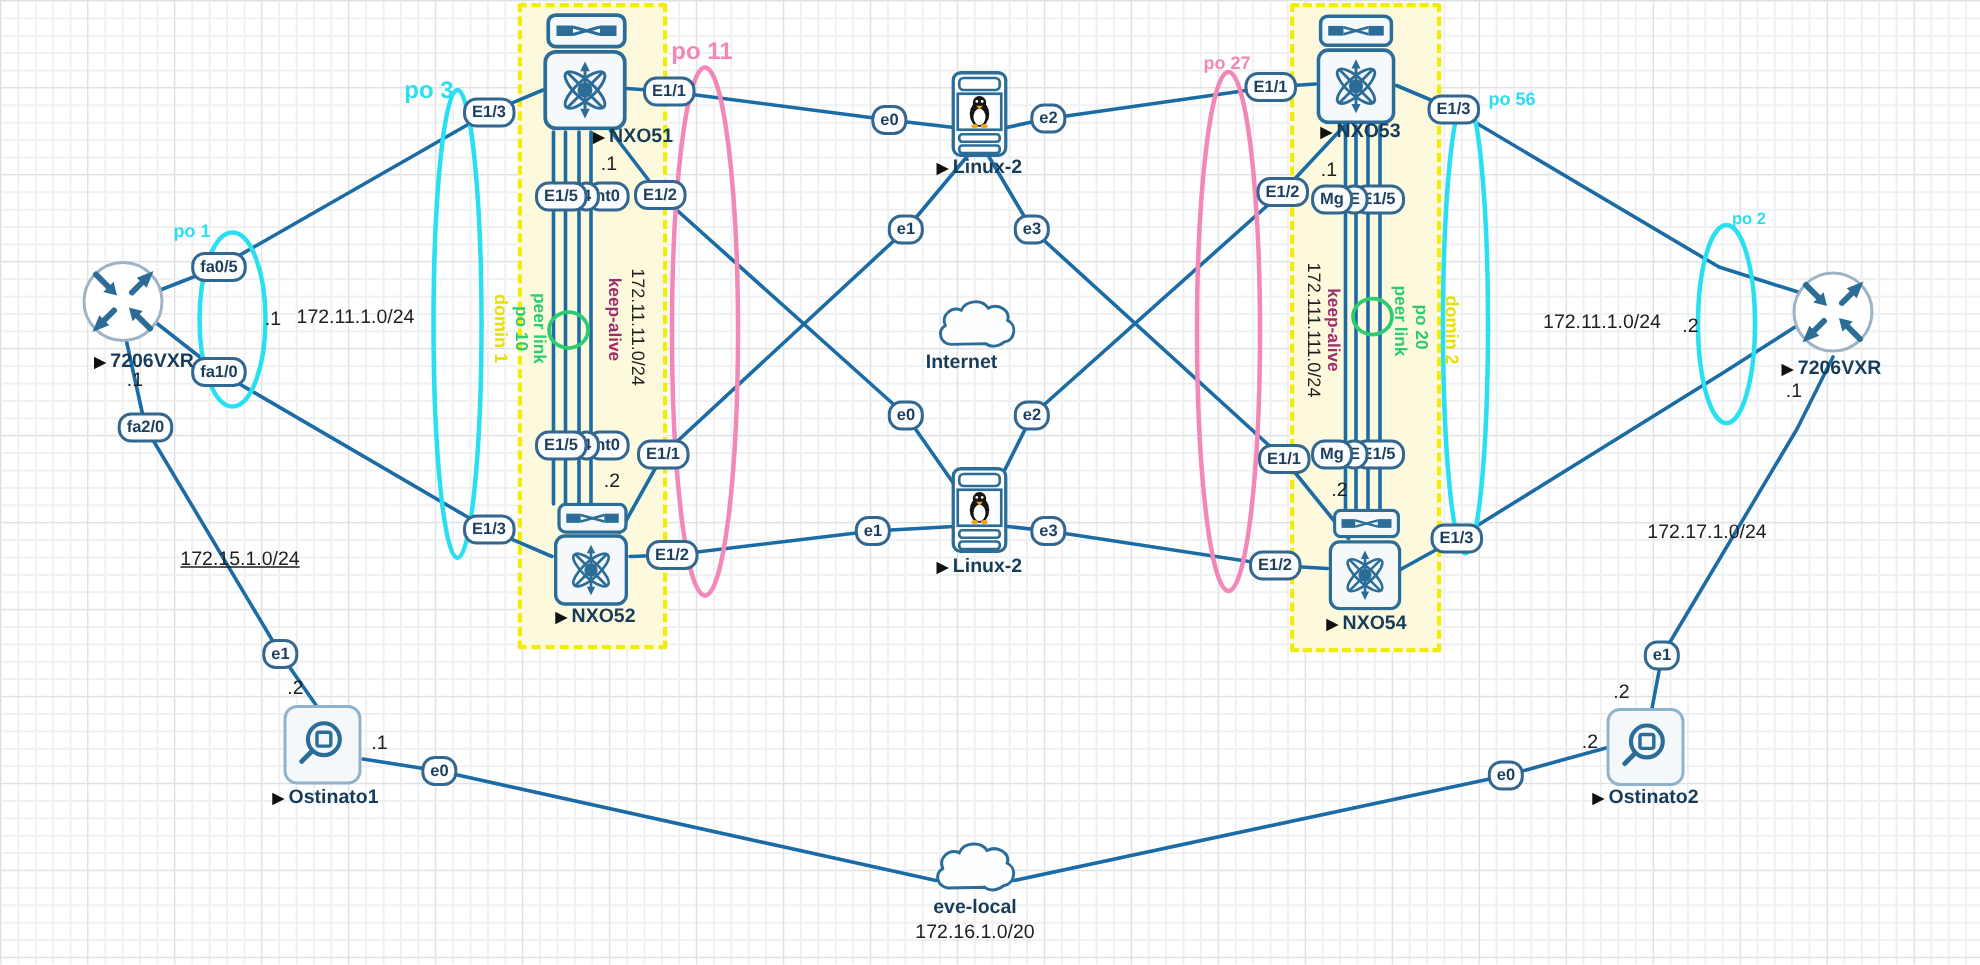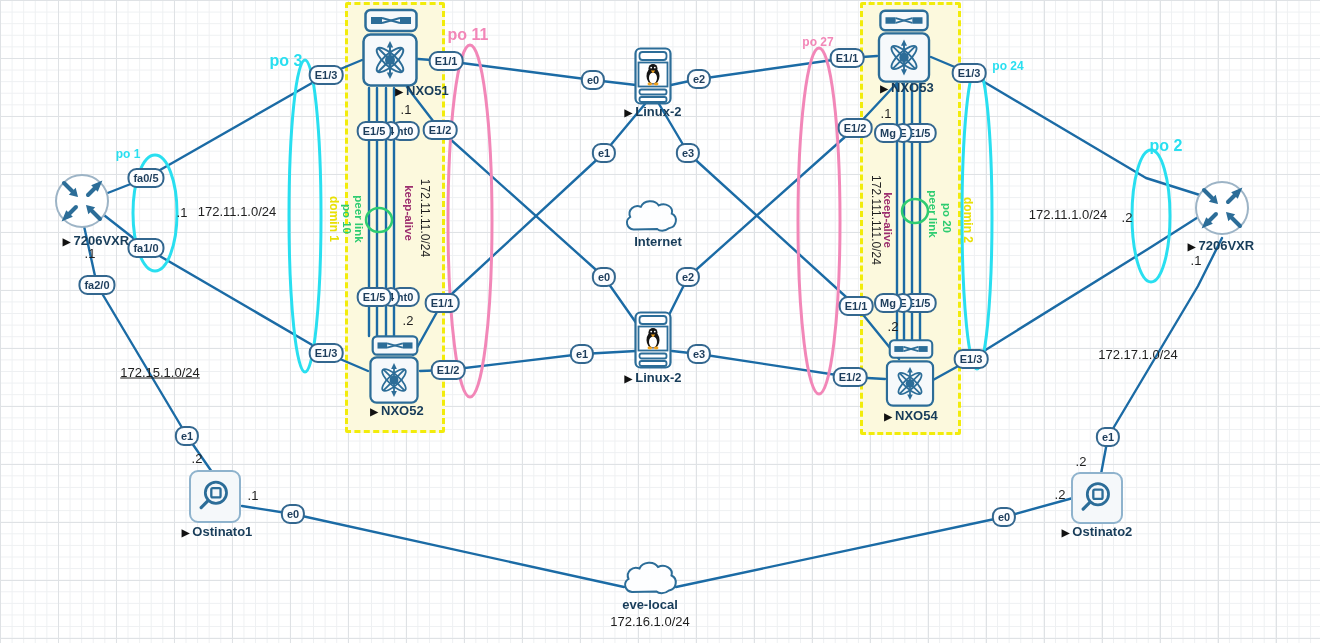--- a/index.html
+++ b/index.html
@@ -240,21 +240,21 @@
       <ellipse cx="22.2" cy="37" rx="2.3" ry="1.4" fill="#f2a31c"></ellipse>
     </g>
         </svg>
       </div>
       <div class="nlabel" style="left: 653px; top: 377px;"><span class="marker">▶</span><span>Linux-2</span></div>
       <div class="node" style="left: 622px; top: 196px; width: 58px; height: 42px;">
         <svg viewBox="0 0 60 42">
     <path d="M12 34 C5 33 2.5 25 8.5 21 C5.5 14 12.5 7.5 19.5 10.5 C22.5 3.5 34 2.5 38 9 C45 5.5 53.5 10.5 51.5 17.5 C58 20.5 57 31 49 32.5 C44 36.5 38.5 35.5 36.5 33.5 Z" fill="#fdfeff" stroke="#2c6d98" stroke-width="2"></path>
         </svg>
       </div>
-      <div class="nlabel" style="left: 658px; top: 241px; text-align: center;"><span>Internet</span></div>
+      <div class="nlabel" style="left: 641px; top: 241px; text-align: center;"><span>Internet</span></div>
       <div class="node" style="left: 620px; top: 558px; width: 60px; height: 42px;">
         <svg viewBox="0 0 60 42">
     <path d="M12 34 C5 33 2.5 25 8.5 21 C5.5 14 12.5 7.5 19.5 10.5 C22.5 3.5 34 2.5 38 9 C45 5.5 53.5 10.5 51.5 17.5 C58 20.5 57 31 49 32.5 C44 36.5 38.5 35.5 36.5 33.5 Z" fill="#fdfeff" stroke="#2c6d98" stroke-width="2"></path>
         </svg>
       </div>
       <div class="nlabel" style="left: 650px; top: 604px;"><span>eve-local</span></div>
       <div class="node" style="left: 189px; top: 470px; width: 52px; height: 53px;">
         <div class="ost-box">
           <svg viewBox="0 0 52 52">
     <circle cx="27" cy="22" r="11.5" fill="none" stroke="#2c6d98" stroke-width="3"></circle>
@@ -326,27 +326,27 @@
       <div class="txt" style="left: 406px; top: 109px; transform: translate(-50%, -50%);">.1</div>
       <div class="txt" style="left: 408px; top: 320px; transform: translate(-50%, -50%);">.2</div>
       <div class="txt" style="left: 886px; top: 113px; transform: translate(-50%, -50%);">.1</div>
       <div class="txt" style="left: 893px; top: 326px; transform: translate(-50%, -50%);">.2</div>
       <div class="txt" style="left: 1068px; top: 214px; transform: translate(-50%, -50%);">172.11.1.0/24</div>
       <div class="txt" style="left: 1127px; top: 217px; transform: translate(-50%, -50%);">.2</div>
       <div class="txt" style="left: 1196px; top: 260px; transform: translate(-50%, -50%);">.1</div>
       <div class="txt" style="left: 1138px; top: 354px; transform: translate(-50%, -50%);">172.17.1.0/24</div>
       <div class="txt" style="left: 1081px; top: 461px; transform: translate(-50%, -50%);">.2</div>
       <div class="txt" style="left: 1060px; top: 494px; transform: translate(-50%, -50%);">.2</div>
-      <div class="txt" style="left: 650px; top: 621px; transform: translate(-50%, -50%);">172.16.1.0/24</div>
+      <div class="txt" style="left: 650px; top: 621px; transform: translate(-50%, -50%);">172.16.1.0/20</div>
       <div class="txt" style="left: 128px; top: 154px; transform: translate(-50%, -50%); color: rgb(41, 223, 240); font-weight: bold; font-size: 12px;">po 1</div>
       <div class="txt" style="left: 286px; top: 61px; transform: translate(-50%, -50%); color: rgb(41, 223, 240); font-weight: bold; font-size: 16px;">po 3</div>
       <div class="txt" style="left: 468px; top: 35px; transform: translate(-50%, -50%); color: rgb(242, 135, 184); font-weight: bold; font-size: 16px;">po 11</div>
       <div class="txt" style="left: 818px; top: 42px; transform: translate(-50%, -50%); color: rgb(242, 135, 184); font-weight: bold; font-size: 12px;">po 27</div>
-      <div class="txt" style="left: 1008px; top: 66px; transform: translate(-50%, -50%); color: rgb(41, 223, 240); font-weight: bold; font-size: 12px;">po 24</div>
-      <div class="txt" style="left: 1166px; top: 146px; transform: translate(-50%, -50%); color: rgb(41, 223, 240); font-weight: bold; font-size: 16px;">po 2</div>
+      <div class="txt" style="left: 1008px; top: 66px; transform: translate(-50%, -50%); color: rgb(41, 223, 240); font-weight: bold; font-size: 12px;">po 56</div>
+      <div class="txt" style="left: 1166px; top: 146px; transform: translate(-50%, -50%); color: rgb(41, 223, 240); font-weight: bold; font-size: 11px;">po 2</div>
       <div class="txt" style="left: 334px; top: 219px; transform: translate(-50%, -50%) rotate(90deg); color: rgb(232, 224, 5); font-weight: bold; font-size: 12px;">domin 1</div>
       <div class="txt" style="left: 347px; top: 219px; transform: translate(-50%, -50%) rotate(90deg); color: rgb(46, 204, 113); font-weight: bold; font-size: 11.5px;">po 10</div>
       <div class="txt" style="left: 359px; top: 219px; transform: translate(-50%, -50%) rotate(90deg); color: rgb(46, 204, 113); font-weight: bold; font-size: 11.5px;">peer link</div>
       <div class="txt" style="left: 409px; top: 213px; transform: translate(-50%, -50%) rotate(90deg); color: rgb(156, 46, 110); font-weight: bold; font-size: 11.5px;">keep-alive</div>
       <div class="txt" style="left: 425px; top: 218px; transform: translate(-50%, -50%) rotate(90deg); font-size: 12px;">172.11.11.0/24</div>
       <div class="txt" style="left: 876px; top: 220px; transform: translate(-50%, -50%) rotate(90deg); font-size: 12px;">172.111.111.0/24</div>
       <div class="txt" style="left: 888px; top: 220px; transform: translate(-50%, -50%) rotate(90deg); color: rgb(156, 46, 110); font-weight: bold; font-size: 11.5px;">keep-alive</div>
       <div class="txt" style="left: 933px; top: 214px; transform: translate(-50%, -50%) rotate(90deg); color: rgb(46, 204, 113); font-weight: bold; font-size: 11.5px;">peer link</div>
       <div class="txt" style="left: 947px; top: 218px; transform: translate(-50%, -50%) rotate(90deg); color: rgb(46, 204, 113); font-weight: bold; font-size: 11.5px;">po 20</div>
       <div class="txt" style="left: 968px; top: 220px; transform: translate(-50%, -50%) rotate(90deg); color: rgb(232, 224, 5); font-weight: bold; font-size: 12px;">domin 2</div>

